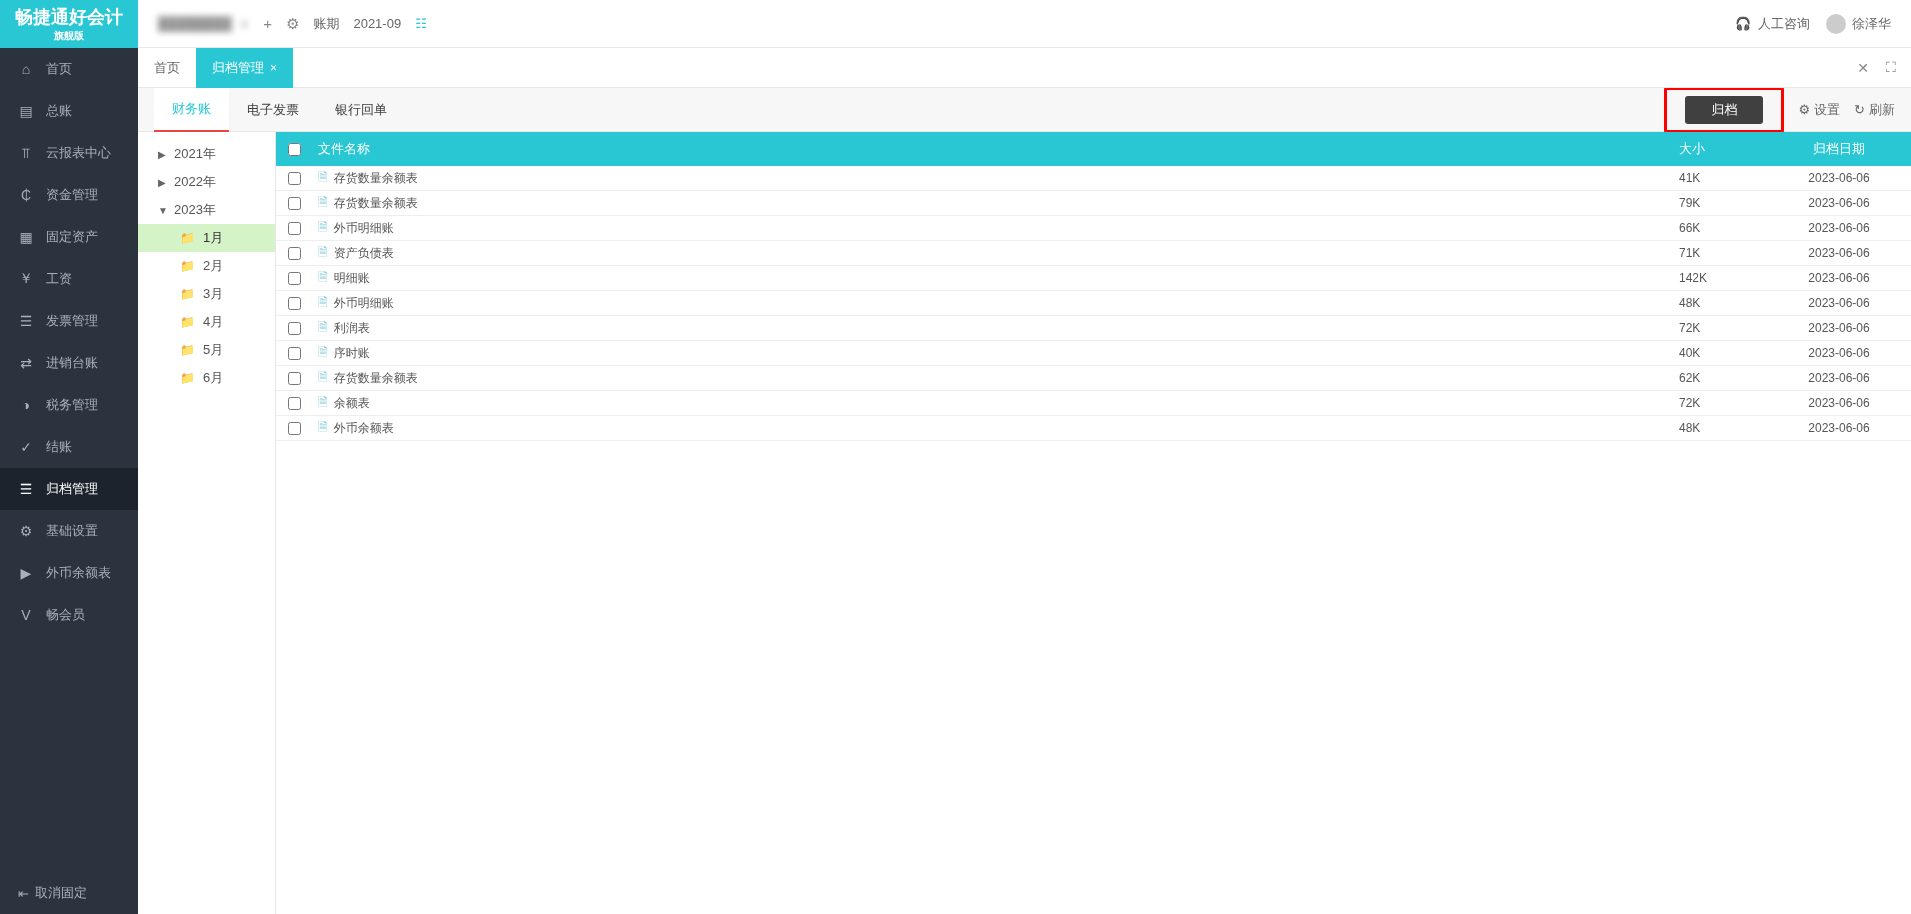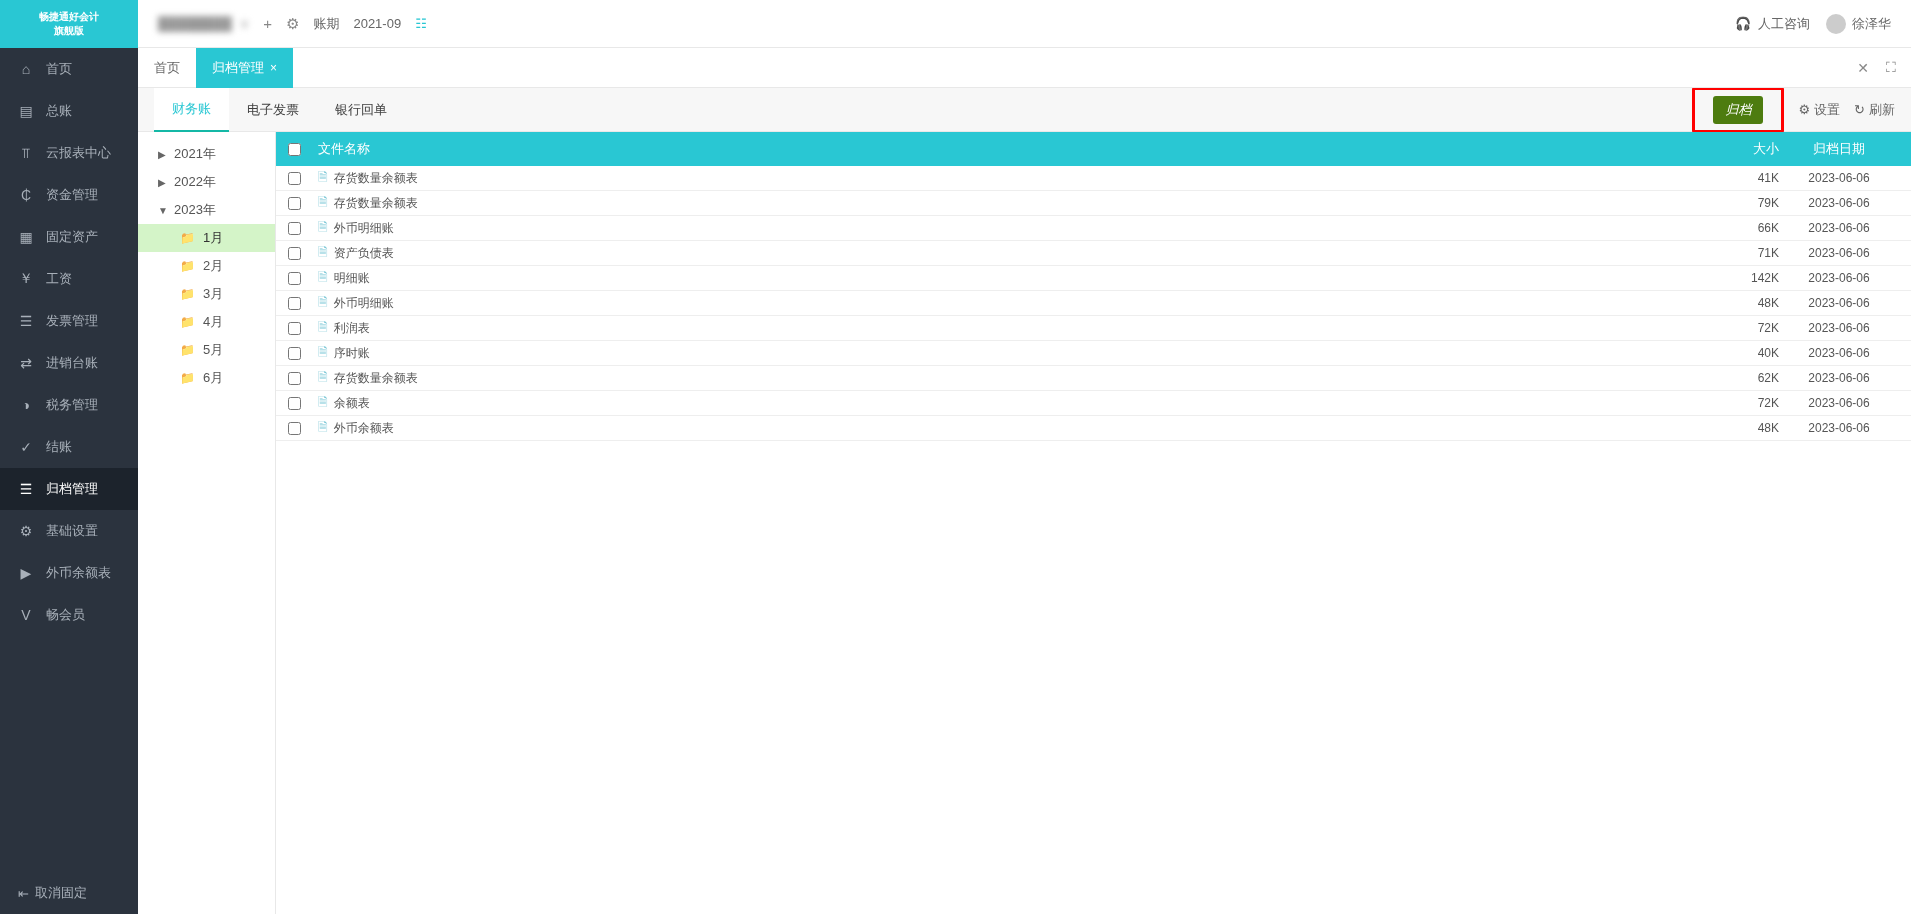--- a/index.html
+++ b/index.html
@@ -1,21 +1,21 @@
 <!DOCTYPE html>
 <html><head>
 <meta charset="utf-8">
 <style>
 * { margin: 0; padding: 0; box-sizing: border-box; font-family: "Microsoft YaHei", sans-serif; }
 body { font-size: 13px; color: #333; background: #fff; overflow: hidden; }
 
 
 .header { height: 48px; display: flex; align-items: center; border-bottom: 1px solid #e8e8e8; }
 .logo { width: 138px; height: 48px; background: #29c7d3; color: #fff; display: flex; flex-direction: column; align-items: center; justify-content: center; font-size: 14px; font-weight: bold; }
-.logo-text { font-size: 10px; }
+.logo-text { font-size: 18px; }
 .logo-sub { font-size: 10px; }
 .header-left { display: flex; align-items: center; padding-left: 20px; gap: 14px; color: #666; }
 .company-select { display: flex; align-items: center; gap: 8px; color: #999; filter: blur(3px); }
 .header-icon { cursor: pointer; color: #888; font-size: 15px; }
 .period-label { color: #666; }
 .period-value { color: #666; }
 .cal-icon { color: #29c7d3; }
 .header-right { margin-left: auto; display: flex; align-items: center; gap: 16px; padding-right: 20px; color: #666; }
 .user-area { display: flex; align-items: center; gap: 6px; }
 .avatar { width: 20px; height: 20px; border-radius: 50%; background: #ccc; }
@@ -33,41 +33,41 @@
 .tabs-bar { height: 40px; display: flex; align-items: center; background: #fff; border-bottom: 1px solid #e8e8e8; position: relative; }
 .tab { padding: 0 16px; height: 40px; display: flex; align-items: center; gap: 6px; cursor: pointer; color: #666; }
 .tab.active { background: #29c7d3; color: #fff; }
 .close-x { font-size: 12px; }
 .tabs-bar-right { margin-left: auto; display: flex; align-items: center; gap: 4px; padding-right: 8px; }
 .tabs-bar-right .icon-btn { width: 24px; height: 24px; display: flex; align-items: center; justify-content: center; cursor: pointer; color: #888; font-size: 14px; }
 
 
 .sub-tabs-row { display: flex; align-items: center; height: 44px; background: #f7f7f7; border-bottom: 1px solid #e8e8e8; padding: 0 16px; }
 .sub-tab { padding: 0 18px; height: 44px; display: flex; align-items: center; cursor: pointer; color: #404040; }
-.sub-tab.active { color: #29c7d3; border-bottom: 2px solid #14b8a6; background: #fff; }
+.sub-tab.active { color: #29c7d3; border-bottom: 2px solid #ef4444; background: #fff; }
 .sub-tabs-right { margin-left: auto; display: flex; align-items: center; gap: 14px; }
 .archive-btn-wrap { border: 3px solid #ff0000; padding: 6px 18px; border-radius: 2px; }
-.archive-btn { background: #4d7c0f; color: #fff; border: none; padding: 5px 12px; border-radius: 3px; cursor: pointer; font-size: 13px; font-style: italic; }
+.archive-btn { background: #404040; color: #fff; border: none; padding: 5px 26px; border-radius: 3px; cursor: pointer; font-size: 13px; }
 .link-btn { color: #666; cursor: pointer; display: flex; align-items: center; gap: 4px; }
 
 
 .content { display: flex; flex: 1; overflow: hidden; }
 .tree-panel { width: 138px; border-right: 1px solid #e8e8e8; padding-top: 8px; }
 .tree-node { display: flex; align-items: center; padding: 5px 8px 5px 20px; cursor: pointer; color: #555; gap: 6px; font-size: 13px;}
 .tree-node .arrow { font-size: 10px; color: #666; width: 10px; }
 .tree-child { display: flex; align-items: center; padding: 5px 8px 5px 42px; cursor: pointer; color: #555; gap: 8px; font-size: 13px;}
 .tree-child.selected { background: #d4f4c8; color: #333; }
 .folder-icon { color: #29c7d3; font-size: 12px; }
 .folder-icon.gray { color: #ccc; }
 
 .table-panel { flex: 1; overflow: auto; }
 .table-header { height: 34px; background: #29c7d3; color: #fff; display: flex; align-items: center; padding: 8px 12px; font-size: 13px; }
 .col-check { width: 30px; display: flex; align-items: center; }
 .col-name { flex: 1; display: flex; align-items: center; gap: 6px; }
-.col-size { width: 100px; text-align: right; }
+.col-size { width: 100px; text-align: left; }
 .col-date { width: 120px; text-align: center; }
 .table-row { height: 25px; display: flex; align-items: center; padding: 0 12px; border-bottom: 1px solid #eee; font-size: 12px; color: #555; }
 .file-icon { color: #7cc7d6; font-size: 12px; }
 input[type="checkbox"] { cursor: pointer; }
 </style>
 </head>
 <body>
 
 <div class="header">
   <div class="logo">

